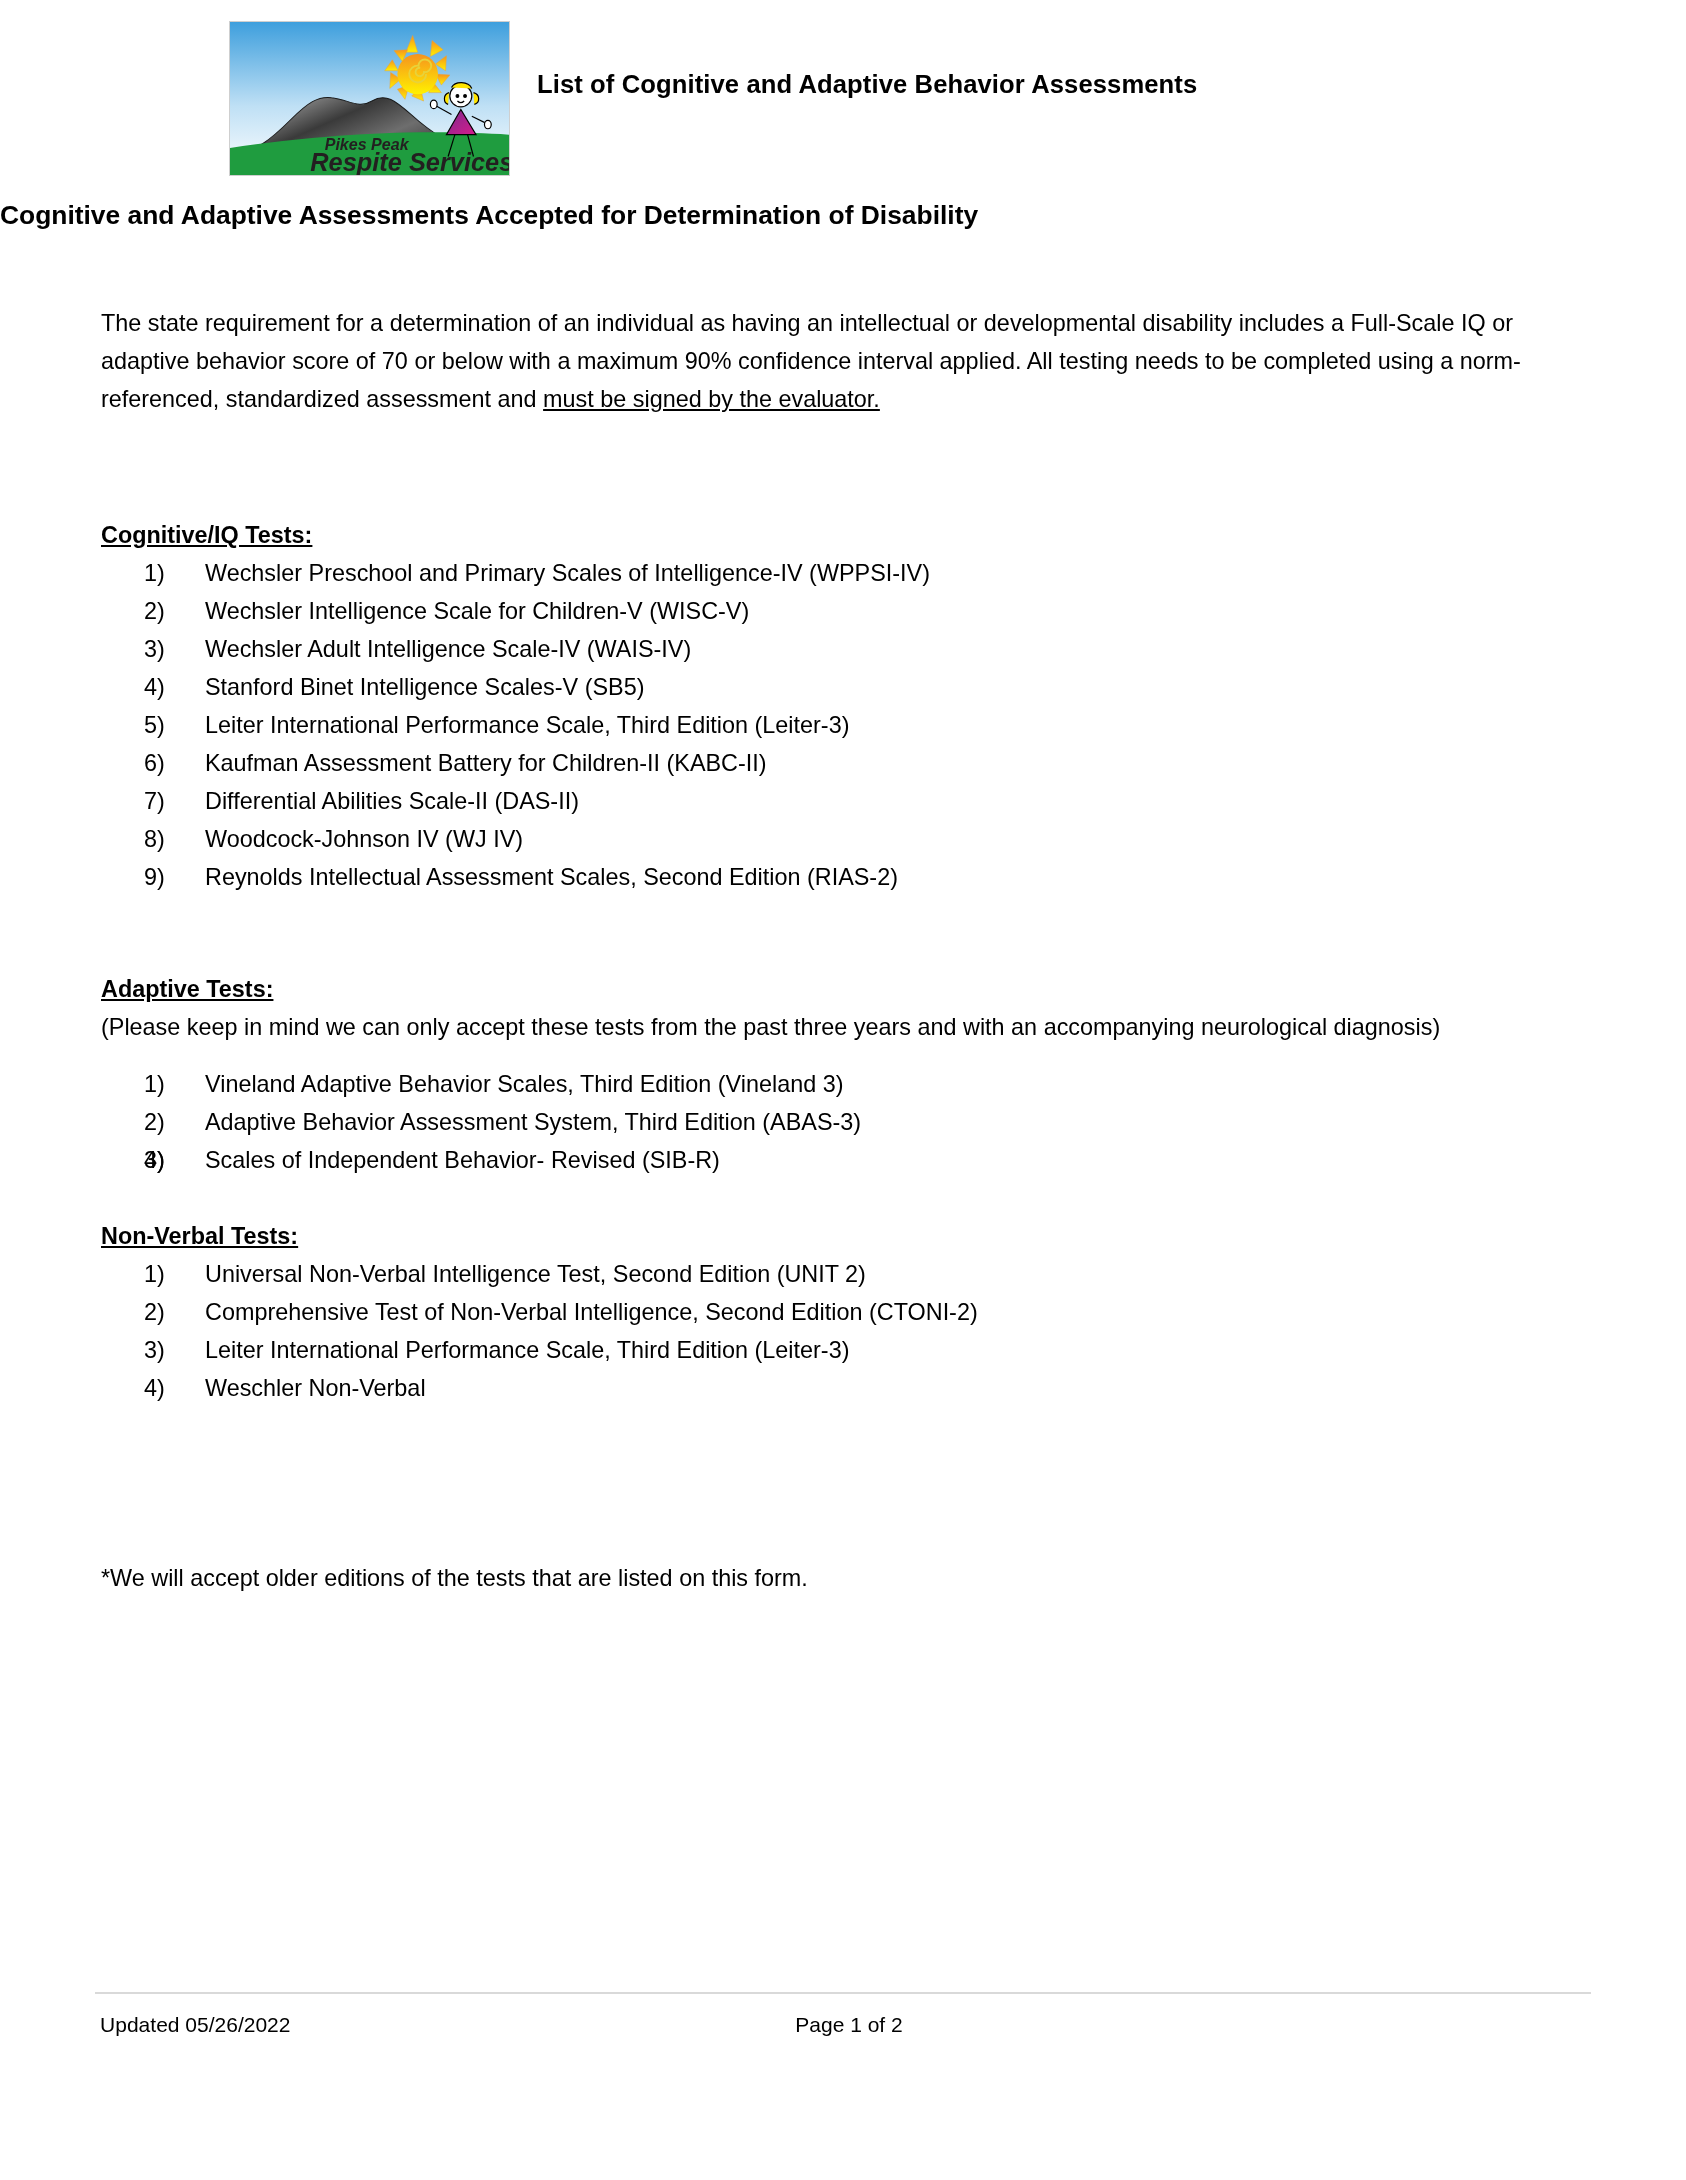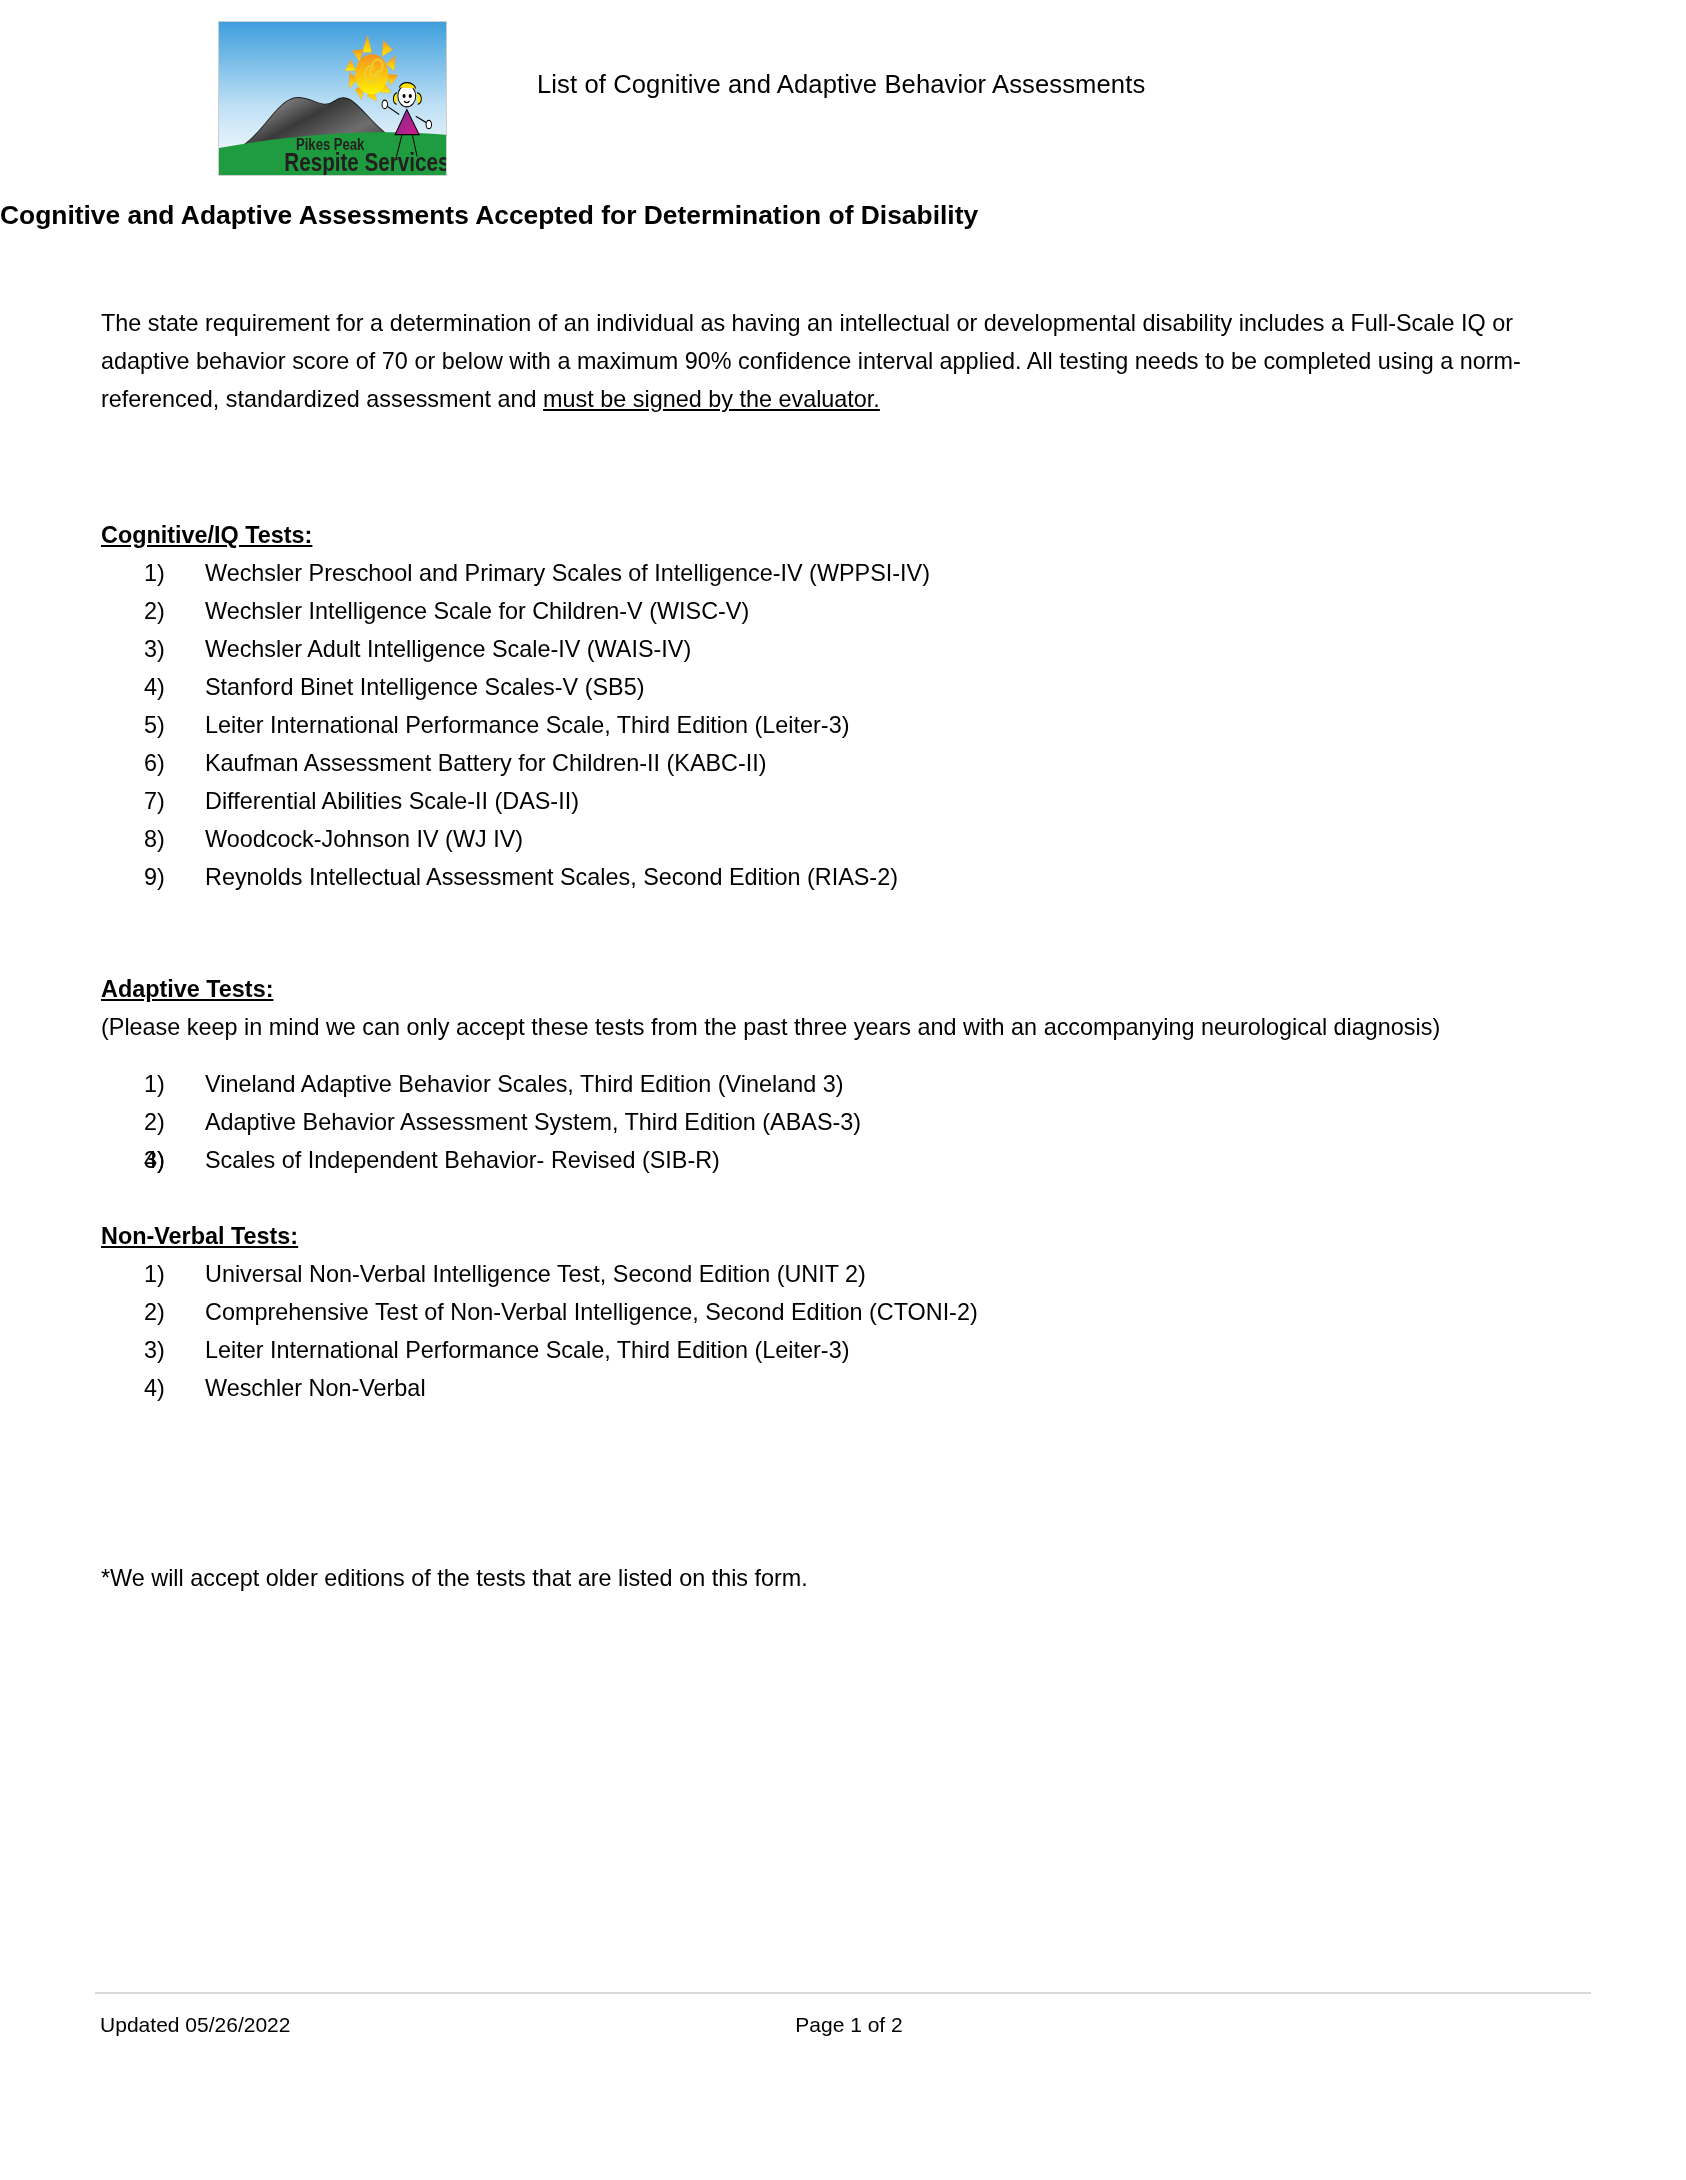--- a/index.html
+++ b/index.html
@@ -23,36 +23,37 @@
   
   .header {
     position: absolute;
     top: 21px;
     left: 0;
     width: 1687px;
     height: 162px;
   }
   .logo {
     position: absolute;
-    left: 218px;
+    left: 229px;
     top: 0px;
-    width: 229px;
+    width: 281px;
     height: 155px;
     border: 0.9px solid #cfcfcf;
     box-sizing: border-box;
     overflow: hidden;
+    font-style: italic;
   }
   .logo-svg { display: block; width: 100%; height: 100%; }
 
   .doc-header-title {
     position: absolute;
     left: 537px;
     top: 49px;
     font-size: 25.6px;
-    font-weight: normal;
+    font-weight: bold;
     letter-spacing: 0.1px;
     white-space: nowrap;
   }
 
   
   .subtitle {
     position: absolute;
     top: 200px;
     left: 0;
     width: 1687px;

